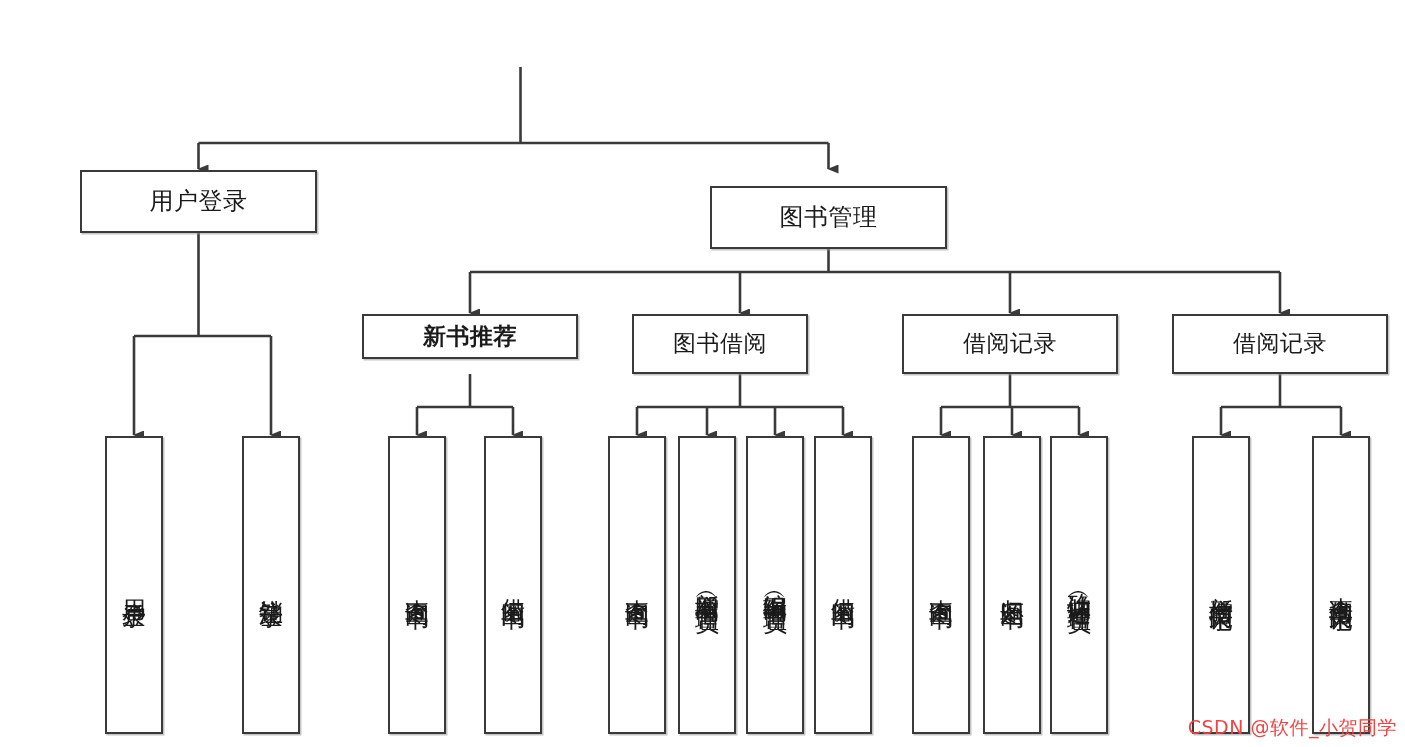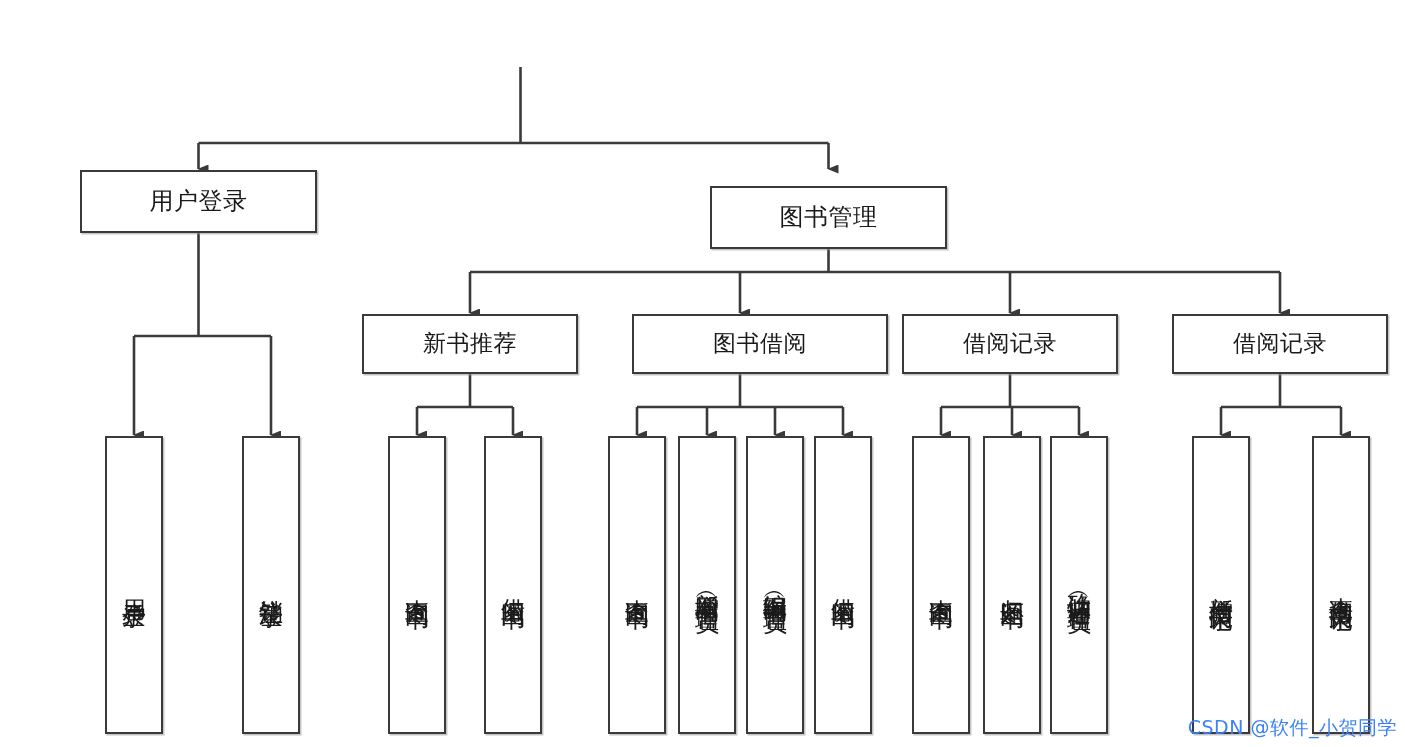--- a/index.html
+++ b/index.html
@@ -54,21 +54,21 @@
   }
   .node.root .node-label { font-size: 25px; }
   .node.level2 .node-label { font-size: 24px; }
   .node.level3 .node-label { font-size: 23px; }
 
   #watermark {
     position: absolute;
     right: 8px;
     bottom: 6px;
     font-size: 19px;
-    color: #3b82f6;
+    color: #ef4444;
     letter-spacing: 0.5px;
     white-space: nowrap;
     user-select: none;
   }
 </style>
 </head>
 <body>
 
 <div id="diagram-root">
 
@@ -116,24 +116,24 @@
   </svg>
 
 
   <div class="node level2" style="left: 80px; top: 170px; width: 237px; height: 63px;">
     <span class="node-label">用户登录</span>
   </div>
   <div class="node level2" style="left: 710px; top: 186px; width: 237px; height: 63px; align-items: center;">
     <span class="node-label">图书管理</span>
   </div>
 
-  <div class="node level3" style="left: 362px; top: 314px; width: 216px; height: 60px;">
+  <div class="node level3" style="left: 362px; top: 314px; width: 216px; height: 45px; font-weight: bold;">
     <span class="node-label">新书推荐</span>
   </div>
-  <div class="node level3" style="left: 632px; top: 314px; width: 256px; height: 60px;">
+  <div class="node level3" style="left: 632px; top: 314px; width: 176px; height: 60px;">
     <span class="node-label">图书借阅</span>
   </div>
   <div class="node level3" style="left: 902px; top: 314px; width: 216px; height: 60px;">
     <span class="node-label">借阅记录</span>
   </div>
   <div class="node level3" style="left: 1172px; top: 314px; width: 216px; height: 60px;">
     <span class="node-label">借阅记录</span>
   </div>
 
   <div class="node vertical" style="left: 105px; top: 436px; width: 58px; height: 298px;">

